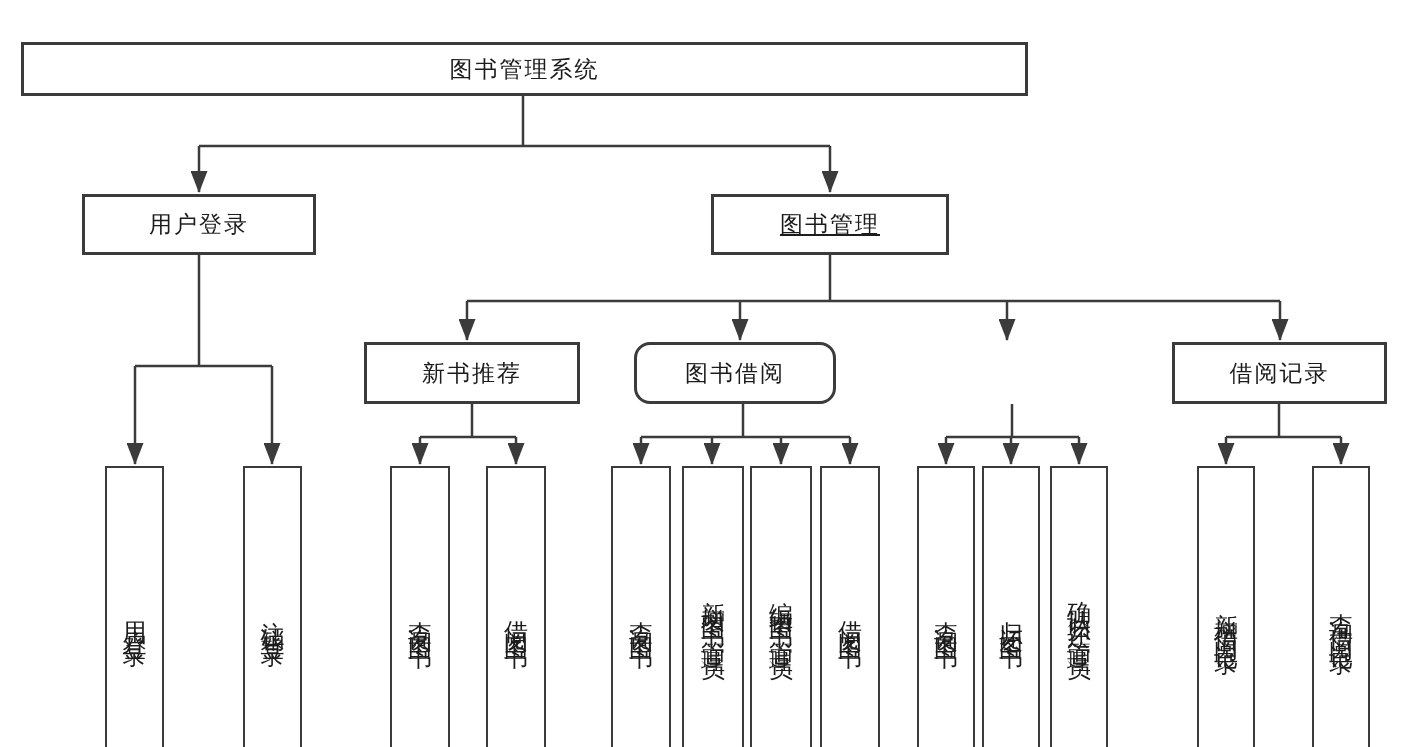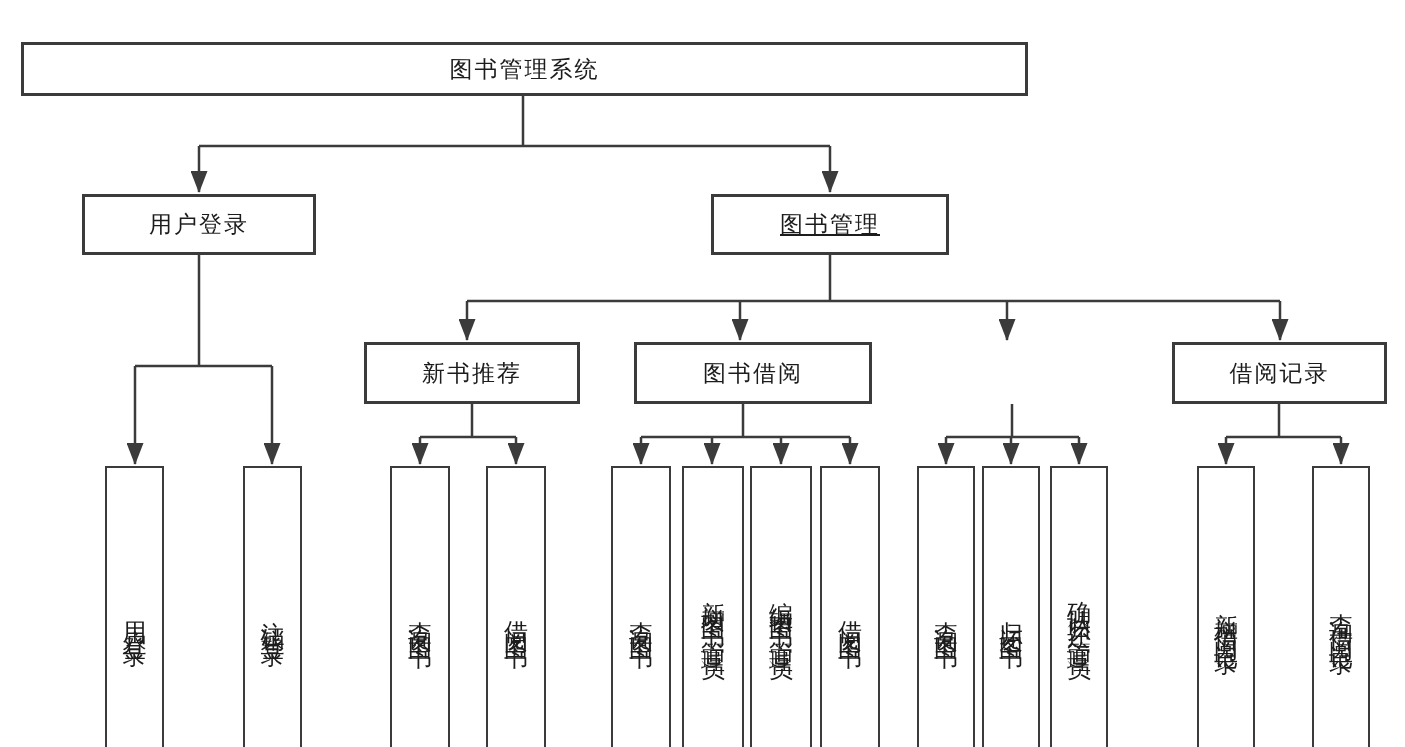--- a/index.html
+++ b/index.html
@@ -82,21 +82,21 @@
     <line x1="1226" y1="408" x2="1226" y2="435" marker-end="url(#arw)"></line>
     <line x1="1341" y1="408" x2="1341" y2="435" marker-end="url(#arw)"></line>
   </svg>
 
   <div class="node h" style="left:21px; top:13px; width:1007px; height:54px;">图书管理系统</div>
 
   <div class="node h" style="left:82px; top:165px; width:234px; height:61px;">用户登录</div>
   <div class="node h" style="left:711px; top:165px; width:238px; height:61px;text-decoration:underline;">图书管理</div>
 
   <div class="node h" style="left:364px; top:313px; width:216px; height:62px;">新书推荐</div>
-  <div class="node h" style="left:634px; top:313px; width:238px; height:62px;">图书借阅</div>
+  <div class="node h" style="left:634px; top:313px; width:202px; height:62px;border-radius:16px;">图书借阅</div>
   <div class="node h" style="left:1172px; top:313px; width:215px; height:62px;">借阅记录</div>
 
   <div class="node v" style="left:105px; top:437px; width:59px; height:303px;">用户登录</div>
   <div class="node v" style="left:243px; top:437px; width:59px; height:303px;">注销登录</div>
 
   <div class="node v" style="left:390px; top:437px; width:60px; height:303px;">查询图书</div>
   <div class="node v" style="left:486px; top:437px; width:60px; height:303px;">借阅图书</div>
 
   <div class="node v" style="left:611px; top:437px; width:60px; height:303px;">查询图书</div>
   <div class="node v" style="left:682px; top:437px; width:62px; height:303px;">新增图书（管理员）</div>

